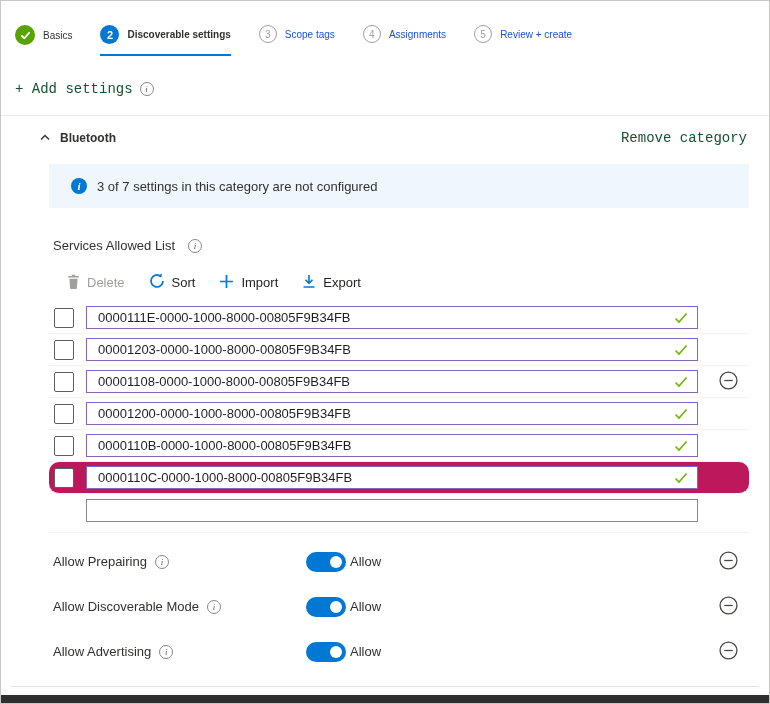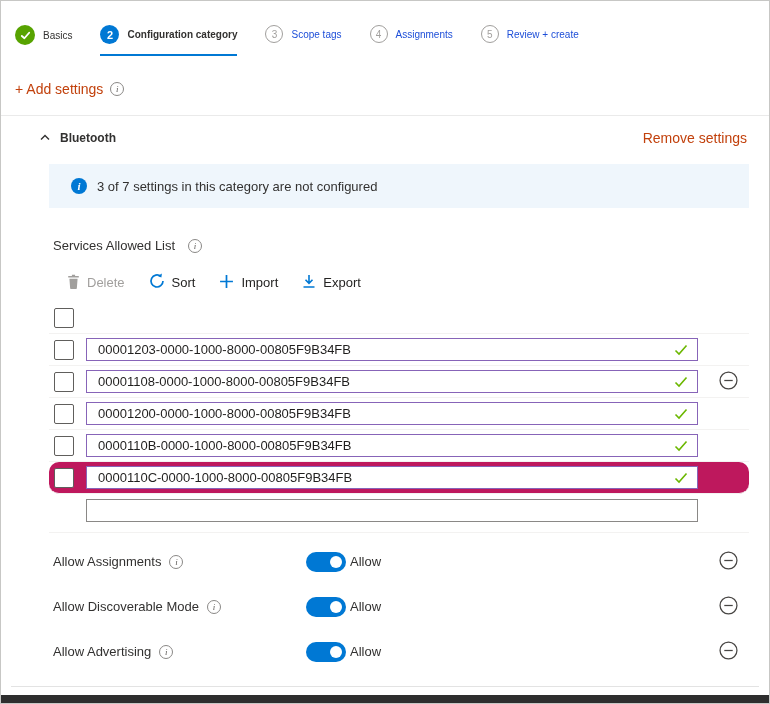--- a/index.html
+++ b/index.html
@@ -17,21 +17,21 @@
   .step-label { font-size:10px; color:#323130; white-space:nowrap; }
   .step.active .step-label { font-weight:700; }
   .step.upcoming .step-label { color:#1d4ed8; }
   .badge { flex:none; border-radius:50%; display:flex; align-items:center; justify-content:center; }
   .badge.complete { width:20px; height:20px; background:#57A300; }
   .badge.active { width:19px; height:19px; background:#0078D4; color:#fff; font-size:11px; font-weight:700; }
   .badge.upcoming { width:18px; height:18px; border:1px solid #a19f9d; color:#a19f9d; font-size:10px; }
 
   
   .add-settings { margin:24px 0 0 14px; display:flex; align-items:center; gap:7px; font-size:14px; }
-  .link { color:#c2410c; cursor:pointer; text-decoration:none; }
+  .link { color:#14532d; cursor:pointer; text-decoration:none;font-family:Liberation Mono, monospace; }
 
   .info-icon { width:14px; height:14px; border-radius:50%; border:1px solid #8a8886;
                color:#605e5c; font-size:9px; display:inline-flex; align-items:center;
                justify-content:center; flex:none; font-family:"Liberation Serif",serif; font-style:italic; }
 
   
   .category { margin-top:18px; border-top:1px solid #eaeaea; }
   .category-header { display:flex; align-items:center; padding:14px 22px 0 38px; }
   .chevron { margin-right:9px; display:flex; cursor:pointer; }
   .category-title { font-size:12px; font-weight:700; }
@@ -92,21 +92,21 @@
     <div class="step complete">
       <span class="badge complete">
         <svg width="11" height="11" viewBox="0 0 12 12">
             <path d="M2 6.5 L4.8 9 L10 3" fill="none" stroke="#fff" stroke-width="2" stroke-linecap="round" stroke-linejoin="round"></path>
           </svg>
       </span>
       <span class="step-label">Basics</span>
     </div>
     <div class="step active">
       <span class="badge active">2</span>
-      <span class="step-label">Configuration category</span>
+      <span class="step-label">Discoverable settings</span>
     </div>
     <div class="step upcoming">
       <span class="badge upcoming">3</span>
       <span class="step-label">Scope tags</span>
     </div>
     <div class="step upcoming">
       <span class="badge upcoming">4</span>
       <span class="step-label">Assignments</span>
     </div>
     <div class="step upcoming">
@@ -122,21 +122,21 @@
 
   <div class="category">
 
     <div class="category-header">
       <span class="chevron">
         <svg width="12" height="12" viewBox="0 0 12 12">
             <path d="M2 7.5 L6 3.5 L10 7.5" fill="none" stroke="#323130" stroke-width="1.4"></path>
           </svg>
       </span>
       <span class="category-title">Bluetooth</span>
-      <a class="link remove-link">Remove settings</a>
+      <a class="link remove-link">Remove category</a>
     </div>
 
     <div class="banner">
       <span class="banner-icon">i</span>
       <span class="banner-text">3 of 7 settings in this category are not configured</span>
     </div>
 
     <div class="setting-label">
       <span>Services Allowed List</span>
       <span class="info-icon">i</span>
@@ -176,20 +176,28 @@
             </svg>
         </span>
         <span>Export</span>
       </button>
     </div>
 
     <div class="rows">
 
       <div class="guid-row">
         <input type="checkbox" class="checkbox" style="">
+        <div class="input-wrap">
+          <input type="text" value="0000111E-0000-1000-8000-00805F9B34FB" style="">
+          <span class="valid-check">
+            <svg width="14" height="12" viewBox="0 0 14 12">
+                <path d="M1.5 6.5 L5 10 L12.5 1.5" fill="none" stroke="#6BB700" stroke-width="1.6"></path>
+              </svg>
+          </span>
+        </div>
       </div>
 
       <div class="guid-row">
         <input type="checkbox" class="checkbox" style="">
         <div class="input-wrap">
           <input type="text" value="00001203-0000-1000-8000-00805F9B34FB" style="">
           <span class="valid-check">
             <svg width="14" height="12" viewBox="0 0 14 12">
                 <path d="M1.5 6.5 L5 10 L12.5 1.5" fill="none" stroke="#6BB700" stroke-width="1.6"></path>
               </svg>
@@ -258,21 +266,21 @@
               <path d="M5 9 H13" stroke="#484644" stroke-width="1.2"></path>
             </svg>
         </span>
       </button>
     </div>
 
     <div class="divider"></div>
 
     <div class="toggle-row first">
       <div class="toggle-label-group">
-        <span>Allow Assignments</span>
+        <span>Allow Prepairing</span>
         <span class="info-icon">i</span>
       </div>
       <button class="toggle">
           <span class="knob"></span>
         </button>
       <span class="toggle-state">Allow</span>
       <button class="row-remove">
         <span>
           <svg width="19" height="19" viewBox="0 0 18 18">
               <circle cx="9" cy="9" r="8" fill="none" stroke="#484644" stroke-width="1.2"></circle>

